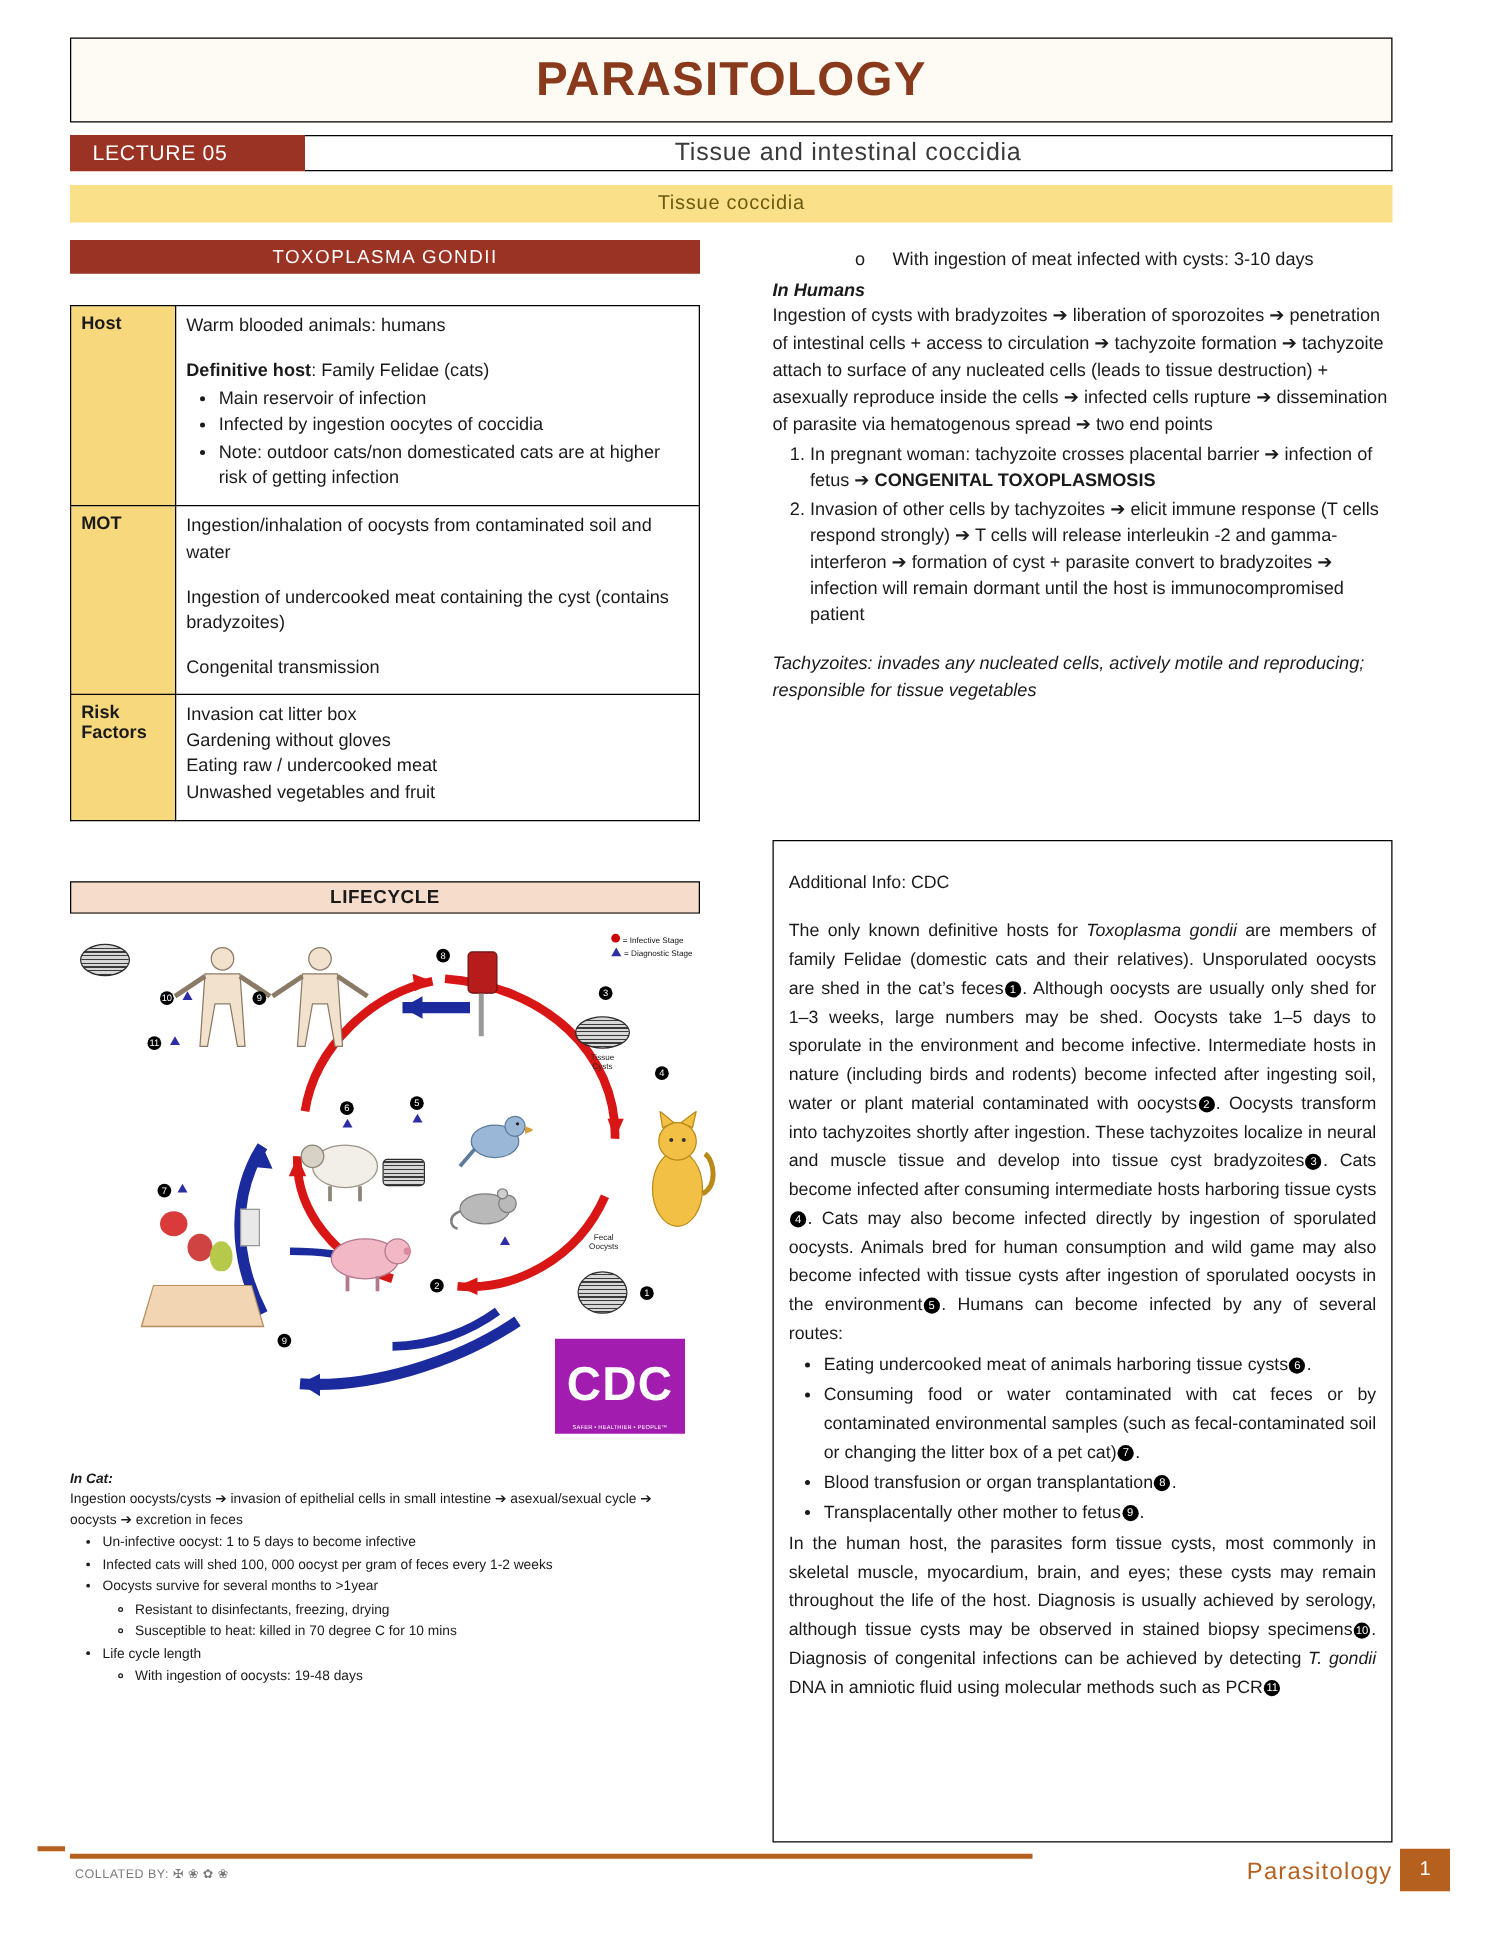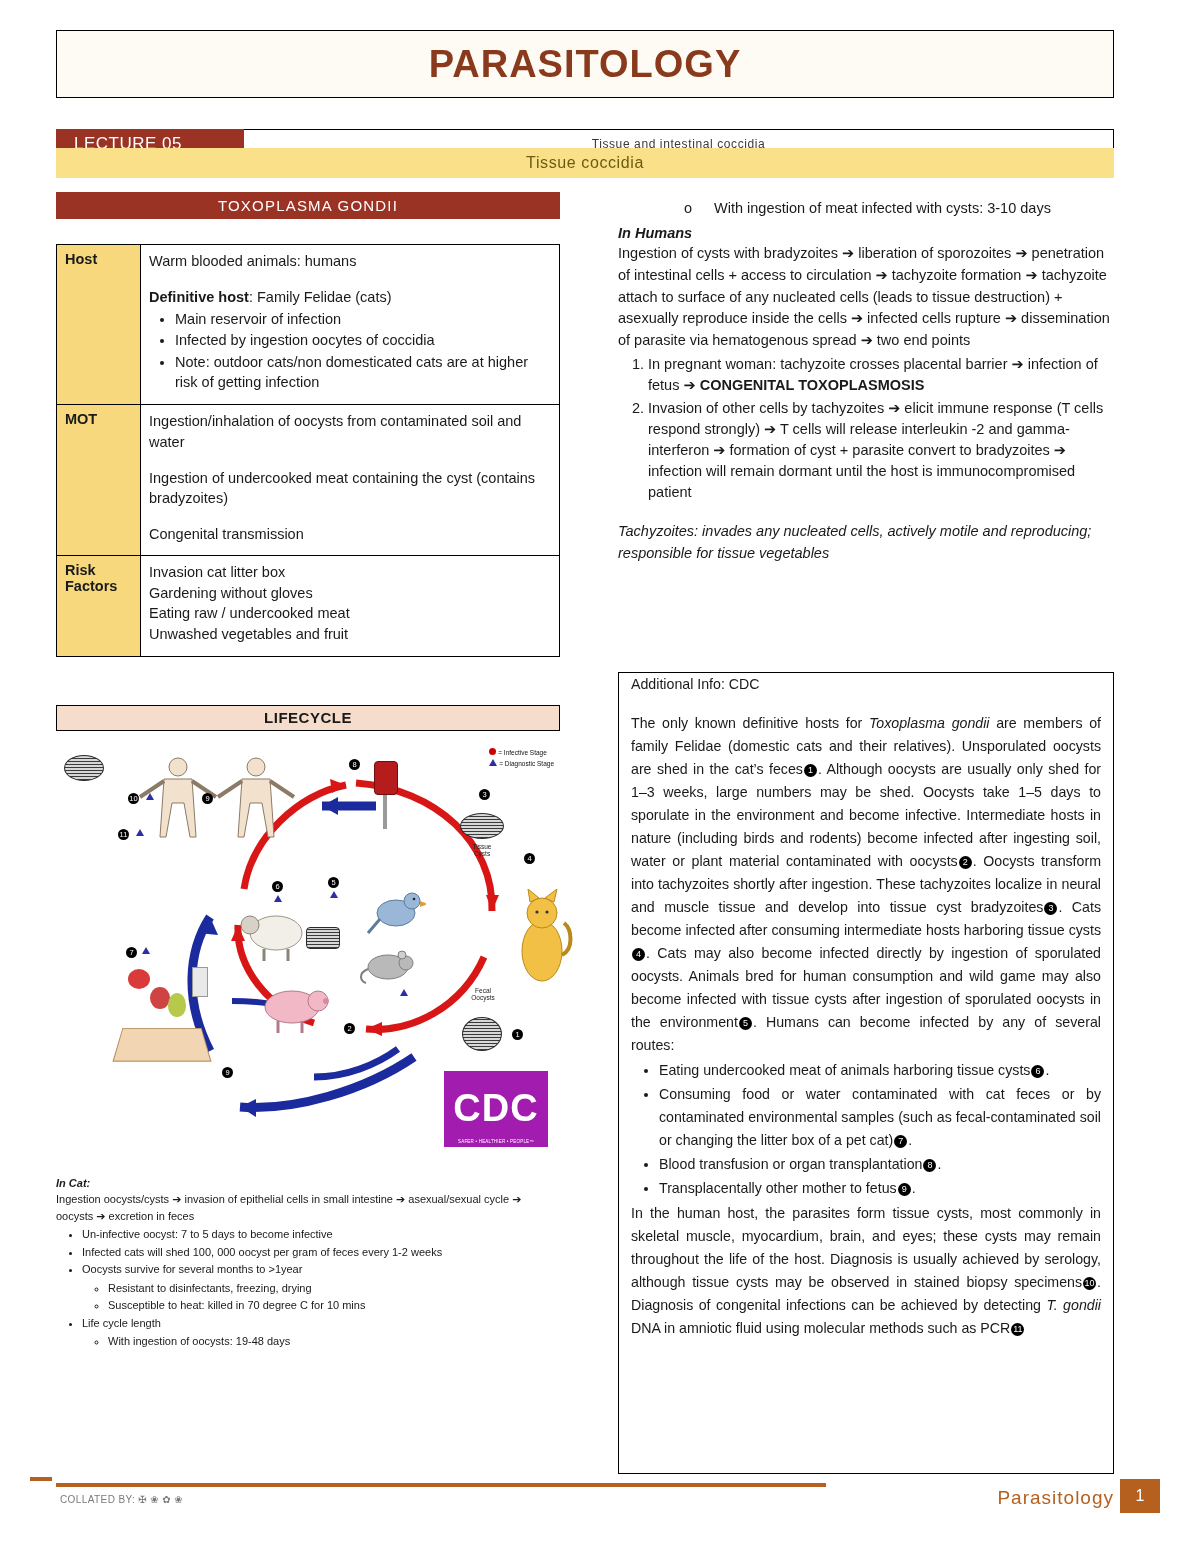--- a/index.html
+++ b/index.html
@@ -19,32 +19,32 @@
     position: absolute; left: 56px; top: 30px; width: 1058px; height: 68px;
     border: 1px solid #000; background: #fdfbf4;
     display: flex; align-items: center; justify-content: center;
   }
   .title-box .title {
     font-size: 38px; font-weight: bold; letter-spacing: 1px;
     color: #8a3a1c;
     font-family: "Liberation Sans", sans-serif;
   }
   .lecture-row {
-    position: absolute; left: 56px; top: 129px; width: 1058px; height: 29px;
+    position: absolute; left: 56px; top: 108px; width: 1058px; height: 29px;
     display: flex; align-items: stretch;
   }
   .lecture-tag {
     width: 188px; background: #9a3324; color: #fff;
     display: flex; align-items: center; padding-left: 18px;
     font-size: 17px; letter-spacing: .5px;
   }
   .lecture-topic {
     flex: 1; border: 1px solid #000; border-left: none; background: #fff;
     display: flex; align-items: center; justify-content: center;
-    font-size: 12px; color: #3a3a3a; letter-spacing: .6px;
+    font-size: 20px; color: #3a3a3a; letter-spacing: .6px;
   }
   .band-yellow {
     position: absolute; left: 56px; top: 148px; width: 1058px; height: 30px;
     background: #fbe08a;
     display: flex; align-items: center; justify-content: center;
     font-size: 16px; color: #6b5b10; letter-spacing: .6px;
   }
 
   
   .left-col { position: absolute; left: 56px; top: 192px; width: 504px; }
@@ -96,21 +96,21 @@
   .r-sub { padding-left: 96px; position: relative; line-height: 1.45; }
   .r-sub .marker { position: absolute; left: 66px; top: 0; }
   .it-head { font-style: italic; font-weight: bold; margin-top: 6px; }
   .rp { line-height: 1.5; margin-top: 2px; }
   ol.r-ol { margin: 2px 0 0 0; padding-left: 30px; }
   ol.r-ol li { margin-bottom: 2px; line-height: 1.45; }
   .tachy-note { font-style: italic; margin-top: 18px; line-height: 1.5; }
 
   .cdc-box {
     position: absolute; left: 618px; top: 672px; width: 496px; height: 802px;
-    border: 1px solid #000; background: #fff; padding: 0 12px 8px 12px;
+    border: 1px solid #000; background: #fff; padding: 22px 12px 8px 12px;
     font-size: 14.2px; line-height: 1.62; text-align: justify;
   }
   .cdc-box .lead { margin-bottom: 16px; }
   .cdc-box ul { margin: 2px 0 2px 0; padding-left: 28px; }
   .cdc-box li { margin-bottom: 1px; }
   .circnum {
     display: inline-block; width: 13px; height: 13px; border-radius: 50%;
     background: #000; color: #fff; font-size: 9px; line-height: 13px;
     text-align: center; vertical-align: 1px; margin: 0 1px;
     font-family: "Liberation Sans", sans-serif;
@@ -337,21 +337,21 @@
           <span>CDC</span>
           <span class="sub">SAFER • HEALTHIER • PEOPLE™</span>
         </div>
       </div>
     </div>
 
     <div class="incat">
       <div class="it">In Cat:</div>
       <div>Ingestion oocysts/cysts ➔ invasion of epithelial cells in small intestine ➔ asexual/sexual cycle ➔ oocysts ➔ excretion in feces</div>
       <ul>
-        <li>Un-infective oocyst: 7 to 5 days to become infective</li>
+        <li>Un-infective oocyst: 1 to 5 days to become infective</li>
         <li>Infected cats will shed 100, 000 oocyst per gram of feces every 1-2 weeks</li>
         <li>
           <span>Oocysts survive for several months to &gt;1year</span>
           <ul>
             <li>Resistant to disinfectants, freezing, drying</li>
             <li>Susceptible to heat: killed in 70 degree C for 10 mins</li>
           </ul>
         </li>
         <li>
           <span>Life cycle length</span>

